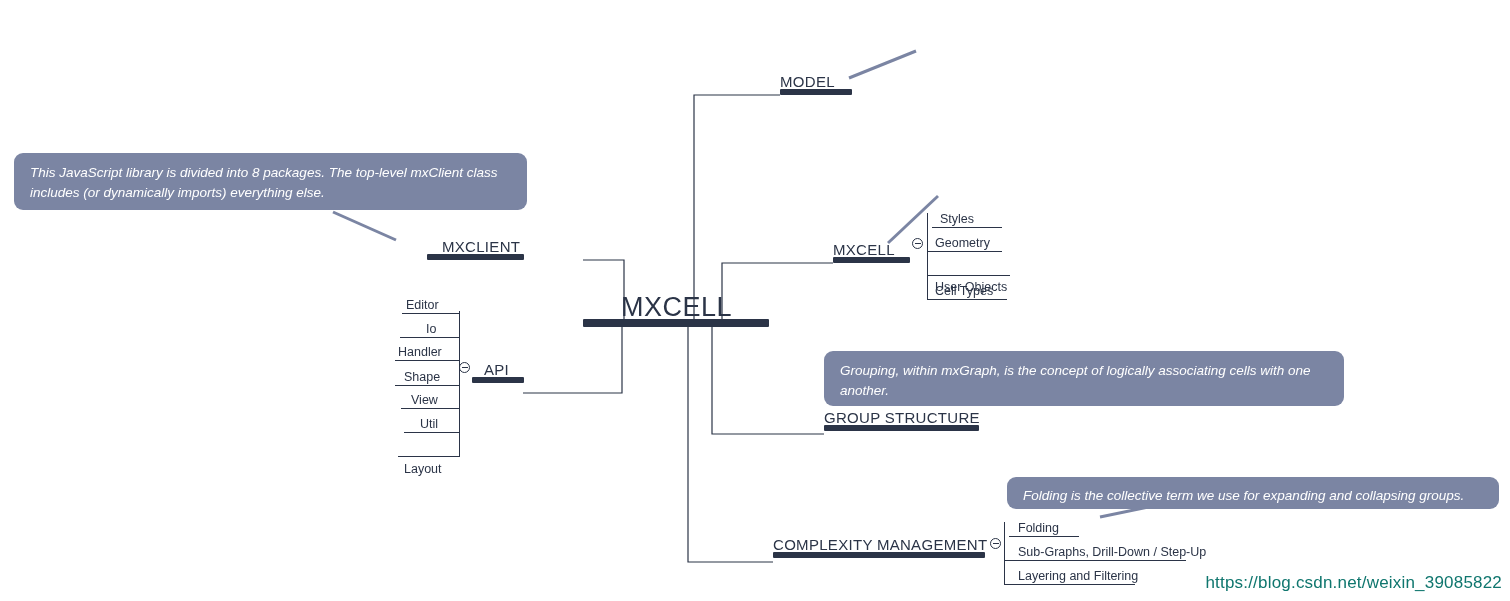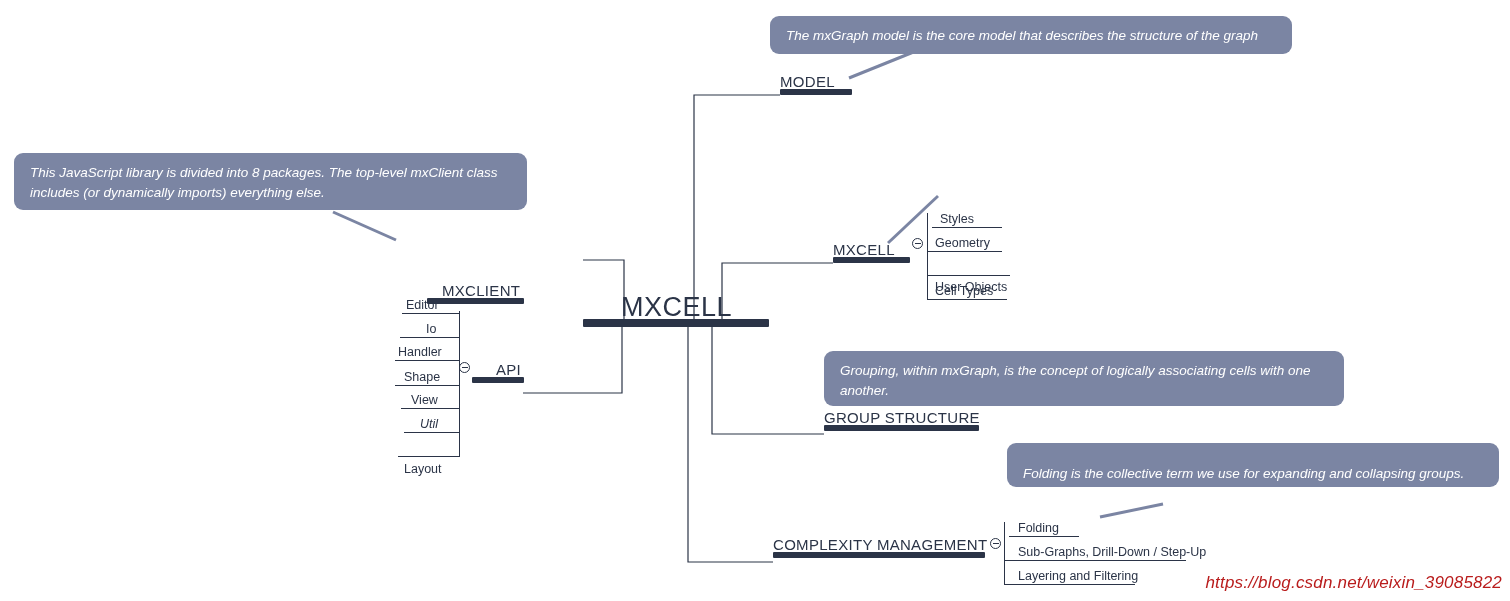--- a/index.html
+++ b/index.html
@@ -64,22 +64,22 @@
     box-sizing:border-box;
   }
   .toggle:after{
     content:"";position:absolute;left:1.6px;top:4px;
     width:6px;height:1.3px;background:#2b3447;
   }
 
   
   #watermark{
     position:absolute;right:8px;bottom:8px;
-    font-size:17px;color:#b91c1c;
-    white-space:nowrap;letter-spacing:.2px;font-style:italic;
+    font-size:17px;color:#0f766e;
+    white-space:nowrap;letter-spacing:.2px;
   }
 </style>
 </head>
 <body>
 
 <div id="canvas">
 
   <svg id="wires" viewBox="0 0 1510 601" xmlns="http://www.w3.org/2000/svg">
     <g fill="none" stroke="#2b3447" stroke-width="1.2">
 
@@ -151,21 +151,21 @@
     <span class="subrule" style="left:5px;top:18px;width:70px;"></span>
 
     <span class="subitem" style="left:14px;top:28px;">Sub-Graphs, Drill-Down / Step-Up</span>
     <span class="subrule" style="left:0px;top:42px;width:182px;"></span>
 
     <span class="subitem" style="left:14px;top:52px;">Layering and Filtering</span>
     <span class="subrule" style="left:0px;top:66px;width:131px;"></span>
   </div>
 
   <div class="node lvl1" style="left:472px;top:360px;width:52px;height:23px;">
-    <span class="label" style="left:24px;">API</span>
+    <span class="label" style="left:12px;">API</span>
     <span class="bar" style="width:52px;"></span>
   </div>
   <span class="toggle" style="left:459px;top:362px;"></span>
   <div class="sublist" style="left:395px;top:297px;">
     <span class="subrule" style="left:64px;top:14px;width:1px;height:146px;background:#2b3447;"></span>
 
     <span class="subitem" style="left:11px;top:2px;">Editor</span>
     <span class="subrule" style="left:7px;top:16px;width:58px;"></span>
 
     <span class="subitem" style="left:31px;top:26px;">Io</span>
@@ -173,36 +173,35 @@
 
     <span class="subitem" style="left:3px;top:49px;">Handler</span>
     <span class="subrule" style="left:0px;top:63px;width:65px;"></span>
 
     <span class="subitem" style="left:9px;top:74px;">Shape</span>
     <span class="subrule" style="left:0px;top:88px;width:65px;"></span>
 
     <span class="subitem" style="left:16px;top:97px;">View</span>
     <span class="subrule" style="left:6px;top:111px;width:59px;"></span>
 
-    <span class="subitem" style="left:25px;top:121px;font-style:italic;">Util</span>
+    <span class="subitem" style="left:25px;top:121px;">Util</span>
     <span class="subrule" style="left:9px;top:135px;width:56px;"></span>
 
     <span class="subitem" style="left:9px;top:145px;margin-top:21px;">Layout</span>
     <span class="subrule" style="left:3px;top:159px;width:62px;"></span>
   </div>
 
-  <div class="node lvl1" style="left:427px;top:237px;width:97px;height:23px;margin-top:44px;">
+  <div class="node lvl1" style="left:427px;top:237px;width:97px;height:23px;">
     <span class="label" style="left:15px;">MXCLIENT</span>
     <span class="bar" style="width:97px;"></span>
   </div>
 
-  <div class="callout" style="left:770px;top:16px;width:522px;height:38px;padding-top:10px;">The mxGraph model is the core model that describes the structure of the graph</div>
 
   <div class="callout" style="left:14px;top:153px;width:513px;height:57px;">This JavaScript library is divided into 8 packages.  The top-level mxClient class includes (or dynamically imports) everything else.</div>
 
 
   <div class="callout" style="left:824px;top:331px;width:520px;height:55px;margin-top:20px;">Grouping, within mxGraph, is the concept of logically associating cells with one another.</div>
 
-  <div class="callout" style="left:1007px;top:443px;width:492px;height:44px;padding-top:21px;">Folding is the collective term we use for expanding and collapsing groups.</div>
+  <div class="callout" style="left:1007px;top:477px;width:492px;height:32px;padding-top:9px;">Folding is the collective term we use for expanding and collapsing groups.</div>
 
   <div id="watermark">https://blog.csdn.net/weixin_39085822</div>
 
 </div>
 
 </body></html>

